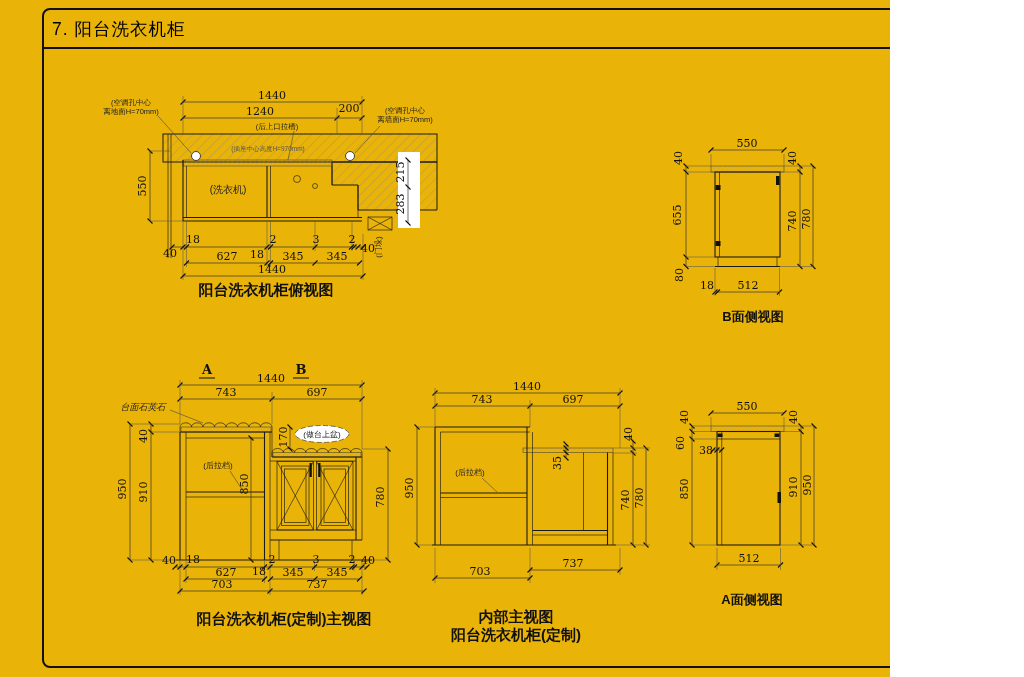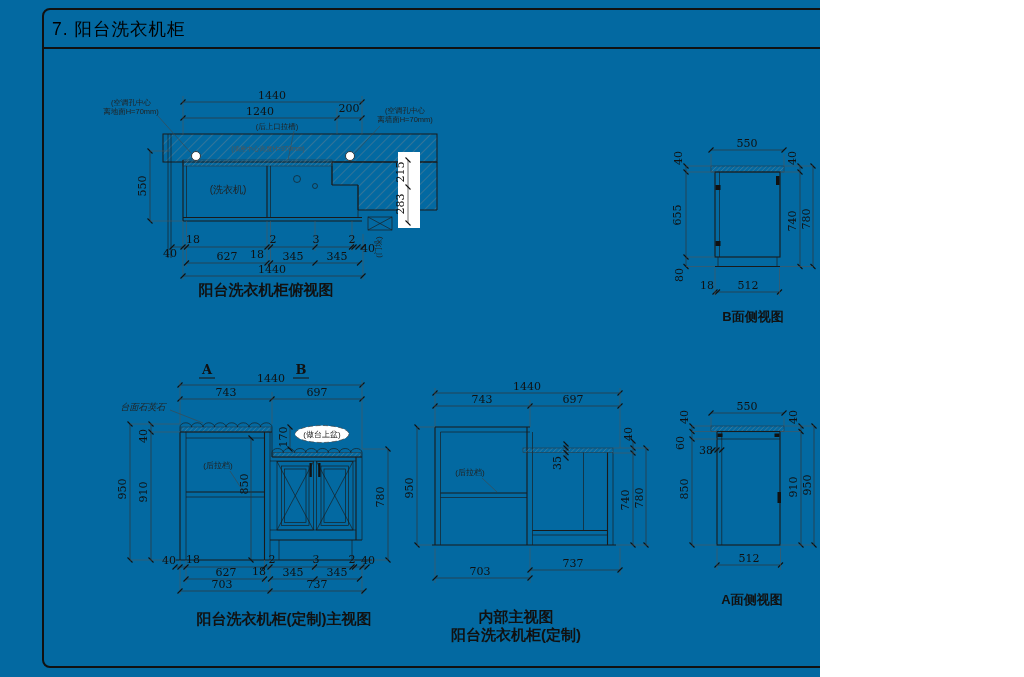--- a/index.html
+++ b/index.html
@@ -1,18 +1,18 @@
 <!DOCTYPE html>
 <html><head>
 <meta charset="utf-8">
 <style>
   *{margin:0;padding:0;box-sizing:border-box}
   html,body{background:#ffffff}
   body{font-family:"Liberation Sans",sans-serif}
-  .sheet{position:relative;width:820px;height:677px;background:#0369a1;overflow:hidden}
+  .sheet{position:relative;width:890px;height:677px;background:#eab308;overflow:hidden}
   .frame{position:absolute;left:42px;top:8px;width:971px;height:660px;border:2.5px solid #111;border-radius:8px}
   .page-title{position:absolute;left:52px;top:17px;font-size:17.5px;color:#000;font-weight:500;letter-spacing:1px}
   svg{position:absolute;left:0;top:0}
   svg text{fill:#111}
   .num{font-family:"DejaVu Serif",serif;font-size:11px;text-anchor:middle}
   .lbl{font-family:"Liberation Sans",sans-serif;font-size:7.5px;text-anchor:middle;fill:#222}
   .lbl8{font-family:"Liberation Sans",sans-serif;font-size:8px;text-anchor:middle;fill:#222}
   .lbl6{font-family:"Liberation Sans",sans-serif;font-size:6.5px;text-anchor:middle;fill:#555}
   .lbl9{font-family:"Liberation Sans",sans-serif;font-size:9px;text-anchor:middle;fill:#222}
   .lbl10{font-family:"Liberation Sans",sans-serif;font-size:10px;text-anchor:middle;fill:#222}

